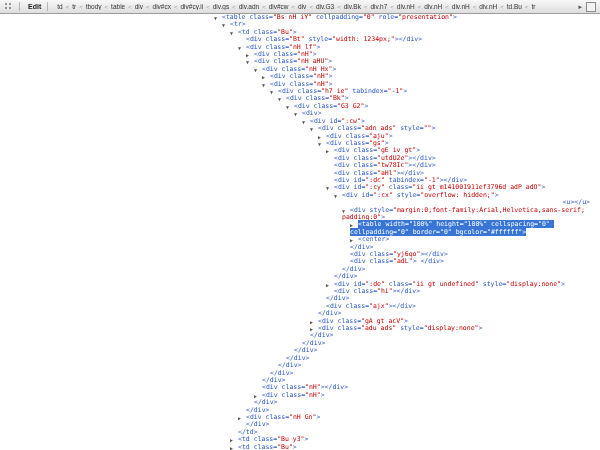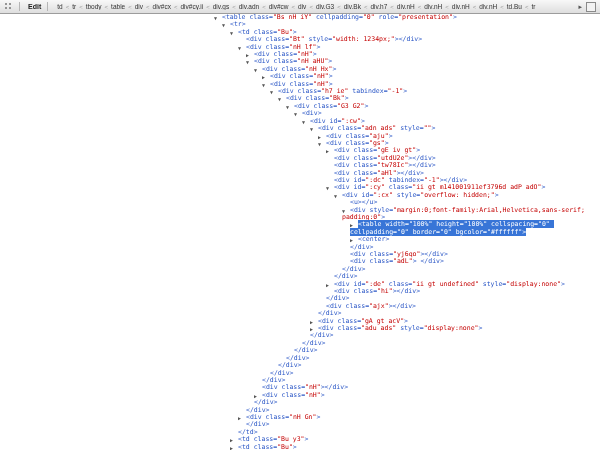--- a/index.html
+++ b/index.html
@@ -115,21 +115,21 @@
       <div class="row" style="padding-left: 310px;"><span class="tw">▼</span><span class="src">&lt;div class=<span class="v">"adn ads"</span> style=<span class="v">""</span>&gt;</span></div>
       <div class="row" style="padding-left: 318px;"><span class="tw">▶</span><span class="src">&lt;div class=<span class="v">"aju"</span>&gt;</span></div>
       <div class="row" style="padding-left: 318px;"><span class="tw">▼</span><span class="src">&lt;div class=<span class="v">"gs"</span>&gt;</span></div>
       <div class="row" style="padding-left: 326px;"><span class="tw">▶</span><span class="src">&lt;div class=<span class="v">"gE iv gt"</span>&gt;</span></div>
       <div class="row" style="padding-left: 326px;"><span class="tw"></span><span class="src">&lt;div class=<span class="v">"utdU2e"</span>&gt;&lt;/div&gt;</span></div>
       <div class="row" style="padding-left: 326px;"><span class="tw"></span><span class="src">&lt;div class=<span class="v">"tw78Ic"</span>&gt;&lt;/div&gt;</span></div>
       <div class="row" style="padding-left: 326px;"><span class="tw"></span><span class="src">&lt;div class=<span class="v">"aHl"</span>&gt;&lt;/div&gt;</span></div>
       <div class="row" style="padding-left: 326px;"><span class="tw"></span><span class="src">&lt;div id=<span class="v">":dc"</span> tabindex=<span class="v">"-1"</span>&gt;&lt;/div&gt;</span></div>
       <div class="row" style="padding-left: 326px;"><span class="tw">▼</span><span class="src">&lt;div id=<span class="v">":cy"</span> class=<span class="v">"ii gt m141001911ef3796d adP adO"</span>&gt;</span></div>
       <div class="row" style="padding-left: 334px;"><span class="tw">▼</span><span class="src">&lt;div id=<span class="v">":cx"</span> style=<span class="v">"overflow: hidden;"</span>&gt;</span></div>
-      <div class="row" style="padding-left: 342px;"><span class="tw"></span><span class="src">&lt;u&gt;&lt;/u&gt;</span></div>
+      <div class="row" style="padding-left: 342px; text-align: right;"><span class="tw"></span><span class="src">&lt;u&gt;&lt;/u&gt;</span></div>
       <div class="row" style="padding-left: 342px;"><span class="tw">▼</span><span class="src">&lt;div style=<span class="v">"margin:0;font-family:Arial,Helvetica,sans-serif; padding:0"</span>&gt;</span></div>
       <div class="row" style="padding-left: 350px;"><span class="tw">▶</span><span class="src hl">&lt;table width=<span class="v">"100%"</span> height=<span class="v">"100%"</span> cellspacing=<span class="v">"0"</span> cellpadding=<span class="v">"0"</span> border=<span class="v">"0"</span> bgcolor=<span class="v">"#ffffff"</span>&gt;</span></div>
       <div class="row" style="padding-left: 350px;"><span class="tw">▶</span><span class="src">&lt;center&gt;</span></div>
       <div class="row" style="padding-left: 342px;"><span class="tw"></span><span class="src">&lt;/div&gt;</span></div>
       <div class="row" style="padding-left: 342px;"><span class="tw"></span><span class="src">&lt;div class=<span class="v">"yj6qo"</span>&gt;&lt;/div&gt;</span></div>
       <div class="row" style="padding-left: 342px;"><span class="tw"></span><span class="src">&lt;div class=<span class="v">"adL"</span>&gt; &lt;/div&gt;</span></div>
       <div class="row" style="padding-left: 334px;"><span class="tw"></span><span class="src">&lt;/div&gt;</span></div>
       <div class="row" style="padding-left: 326px;"><span class="tw"></span><span class="src">&lt;/div&gt;</span></div>
       <div class="row" style="padding-left: 326px;"><span class="tw">▶</span><span class="src">&lt;div id=<span class="v">":de"</span> class=<span class="v">"ii gt undefined"</span> style=<span class="v">"display:none"</span>&gt;</span></div>
       <div class="row" style="padding-left: 326px;"><span class="tw"></span><span class="src">&lt;div class=<span class="v">"hi"</span>&gt;&lt;/div&gt;</span></div>

